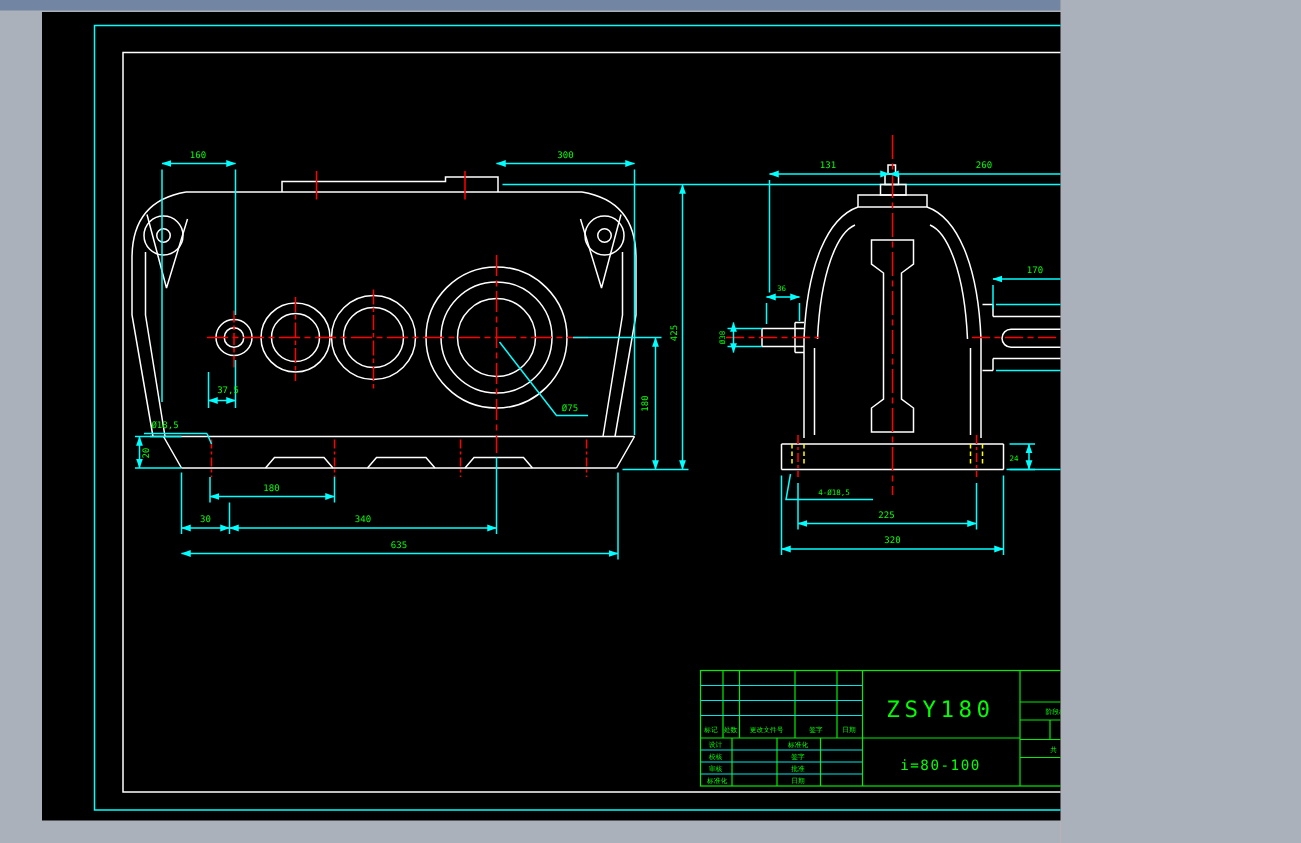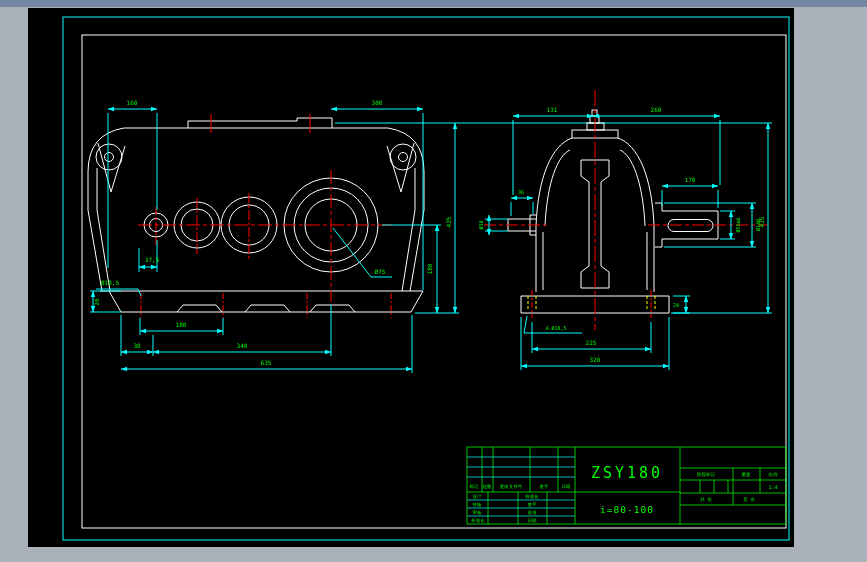--- a/index.html
+++ b/index.html
@@ -1,16 +1,16 @@
 <!DOCTYPE html>
 <html><head>
 <meta charset="utf-8">
 <style>
   html,body{margin:0;padding:0;background:#aab1ba;}
-  #stage{position:relative;width:867px;height:562px;background:#fca5a5;overflow:hidden;
+  #stage{position:relative;width:707px;height:562px;background:#fca5a5;overflow:hidden;
          font-family:"DejaVu Sans Mono",monospace;text-decoration:underline;}
   svg{position:absolute;left:0;top:0;}
   .w{stroke:#ffffff;stroke-width:1;fill:none;}
   .cy{stroke:#00ffff;stroke-width:1;fill:none;}
   .rd{stroke:#ff0000;stroke-width:1;fill:none;}
   .yl{stroke:#ffff00;stroke-width:1;fill:none;}
   .gl{stroke:#00ee00;stroke-width:0.8;fill:none;}
   .cl{stroke:#00e5e5;stroke-width:0.8;fill:none;}
   .dim{fill:#00ff00;font-family:"DejaVu Sans Mono",monospace;font-size:6px;text-anchor:middle;}
   .dims5{fill:#00ff00;font-family:"DejaVu Sans Mono",monospace;font-size:5px;text-anchor:middle;}

